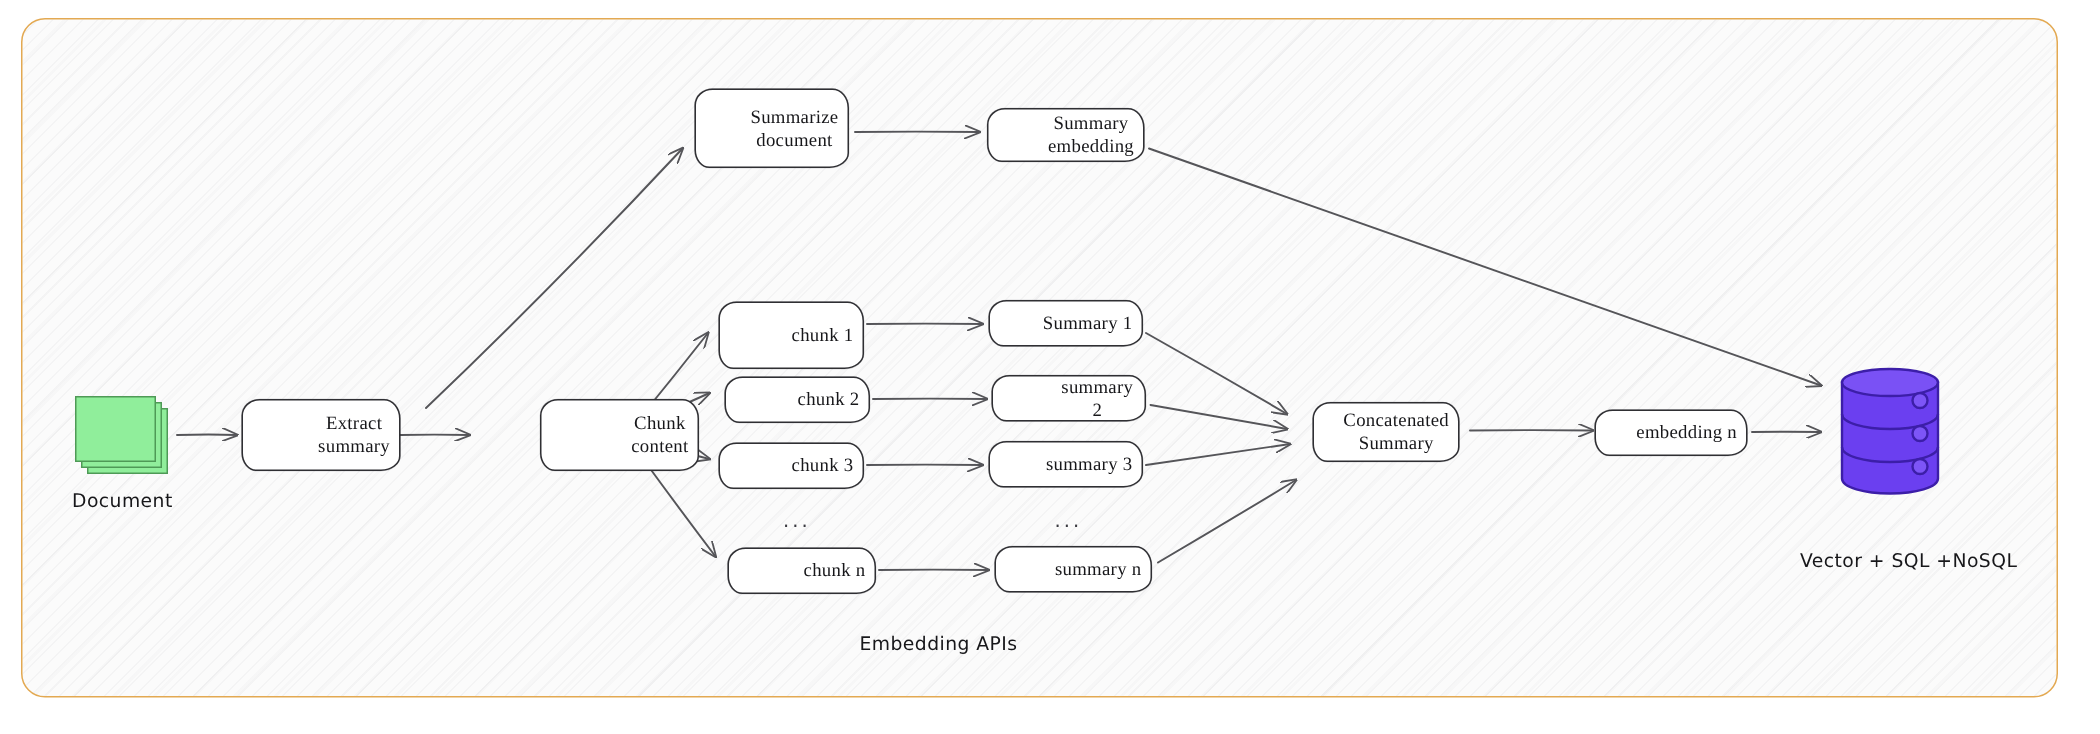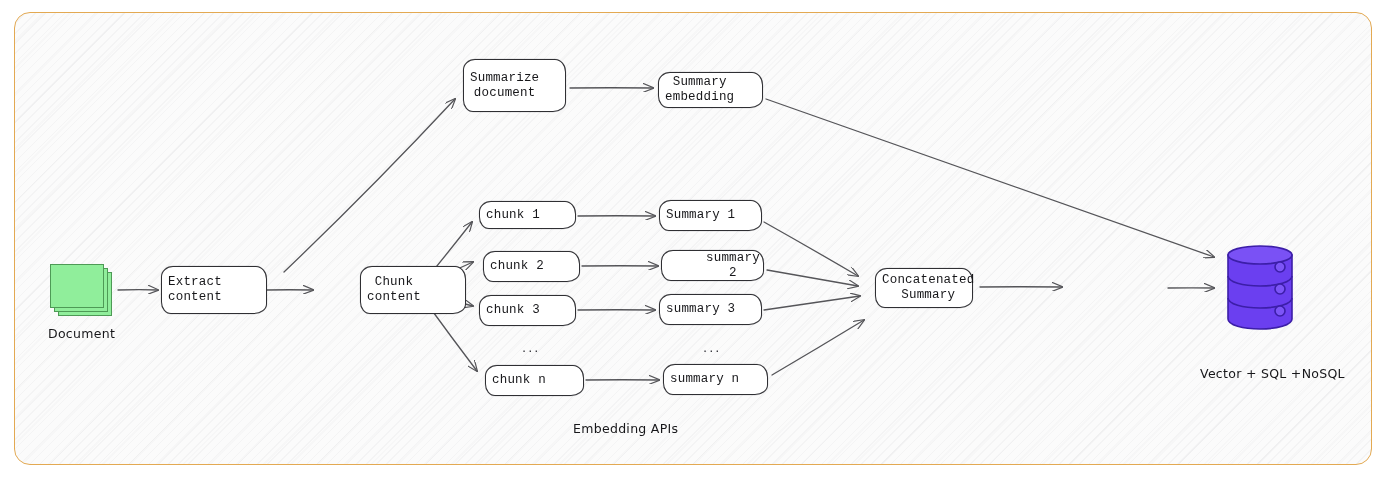--- a/index.html
+++ b/index.html
@@ -59,24 +59,24 @@
 
   
   .node {
     position: absolute;
     box-sizing: border-box;
     border: 1.5px solid #2f2f33;
     border-radius: 12px 11px 13px 10px / 11px 13px 10px 12px;
     background: #ffffff;
     display: flex;
     align-items: center;
-    justify-content: flex-start;
+    justify-content: flex-end;
     text-align: center;
     color: #17171a;
-    font-family: Liberation Mono, monospace;
+    font-family: Liberation Serif, serif;
     font-size: 12.5px;
     line-height: 1.18;
     letter-spacing: 0.2px;
     padding: 2px 6px;
     box-shadow: 0 0 0 0.2px rgba(40,40,45,0.28);
   }
   .node .lbl { display: block; white-space: pre-line; }
   .node.two-line { font-size: 12.5px; }
 
   
@@ -172,39 +172,39 @@
 
   <div id="doc-icon">
     <div class="sheet s3"></div>
     <div class="sheet s2"></div>
     <div class="sheet s1"></div>
   </div>
   <div class="caption" style="left:48px; top:326px;">Document</div>
 
   <div class="node two-line" style="left:161px; top:266px; width:106px; height:48px;">
     <span class="lbl">Extract
-content</span>
+summary</span>
   </div>
 
   <div class="node two-line" style="left:320px; top:266px; width:106px; height:48px;margin-left:40px;">
     <span class="lbl">Chunk
 content</span>
   </div>
 
   <div class="node two-line" style="left:463px; top:59px; width:103px; height:53px;">
     <span class="lbl">Summarize
 document</span>
   </div>
 
   <div class="node two-line" style="left:658px; top:72px; width:105px; height:36px;">
     <span class="lbl">Summary
 embedding</span>
   </div>
 
-  <div class="node" style="left:479px; top:201px; width:97px; height:28px;">
+  <div class="node" style="left:479px; top:201px; width:97px; height:45px;">
     <span class="lbl">chunk 1</span>
   </div>
   <div class="node" style="left:483px; top:251px; width:97px; height:31px;">
     <span class="lbl">chunk 2</span>
   </div>
   <div class="node" style="left:479px; top:295px; width:97px; height:31px;">
     <span class="lbl">chunk 3</span>
   </div>
   <div class="ellipsis" style="left:522px; top:340px;">...</div>
   <div class="node" style="left:485px; top:365px; width:99px; height:31px;">
@@ -225,20 +225,23 @@
     <span class="lbl">summary n</span>
   </div>
 
   <div class="caption" style="left:573px; top:421px;">Embedding APIs</div>
 
   <div class="node two-line" style="left:875px; top:268px; width:98px; height:40px;">
     <span class="lbl">Concatenated
 Summary</span>
   </div>
 
+  <div class="node" style="left:1063px; top:273px; width:102px; height:31px;">
+    <span class="lbl">embedding n</span>
+  </div>
 
   <div id="db-icon">
     <svg width="72" height="90" viewBox="0 0 72 90" xmlns="http://www.w3.org/2000/svg">
       <g stroke="#3c1ea8" stroke-width="1.6" fill="#6b3ff0">
         <path d="M3,12 L3,76 C3,82 18,86 35,86 C52,86 67,82 67,76 L67,12 Z"></path>
         <ellipse cx="35" cy="12" rx="32" ry="9" fill="#7a51f5"></ellipse>
         <path d="M3,33 C3,39 18,43 35,43 C52,43 67,39 67,33" fill="none"></path>
         <path d="M3,55 C3,61 18,65 35,65 C52,65 67,61 67,55" fill="none"></path>
         <circle cx="55" cy="24" r="5" fill="#7d55f7"></circle>
         <circle cx="55" cy="46" r="5" fill="#7d55f7"></circle>

